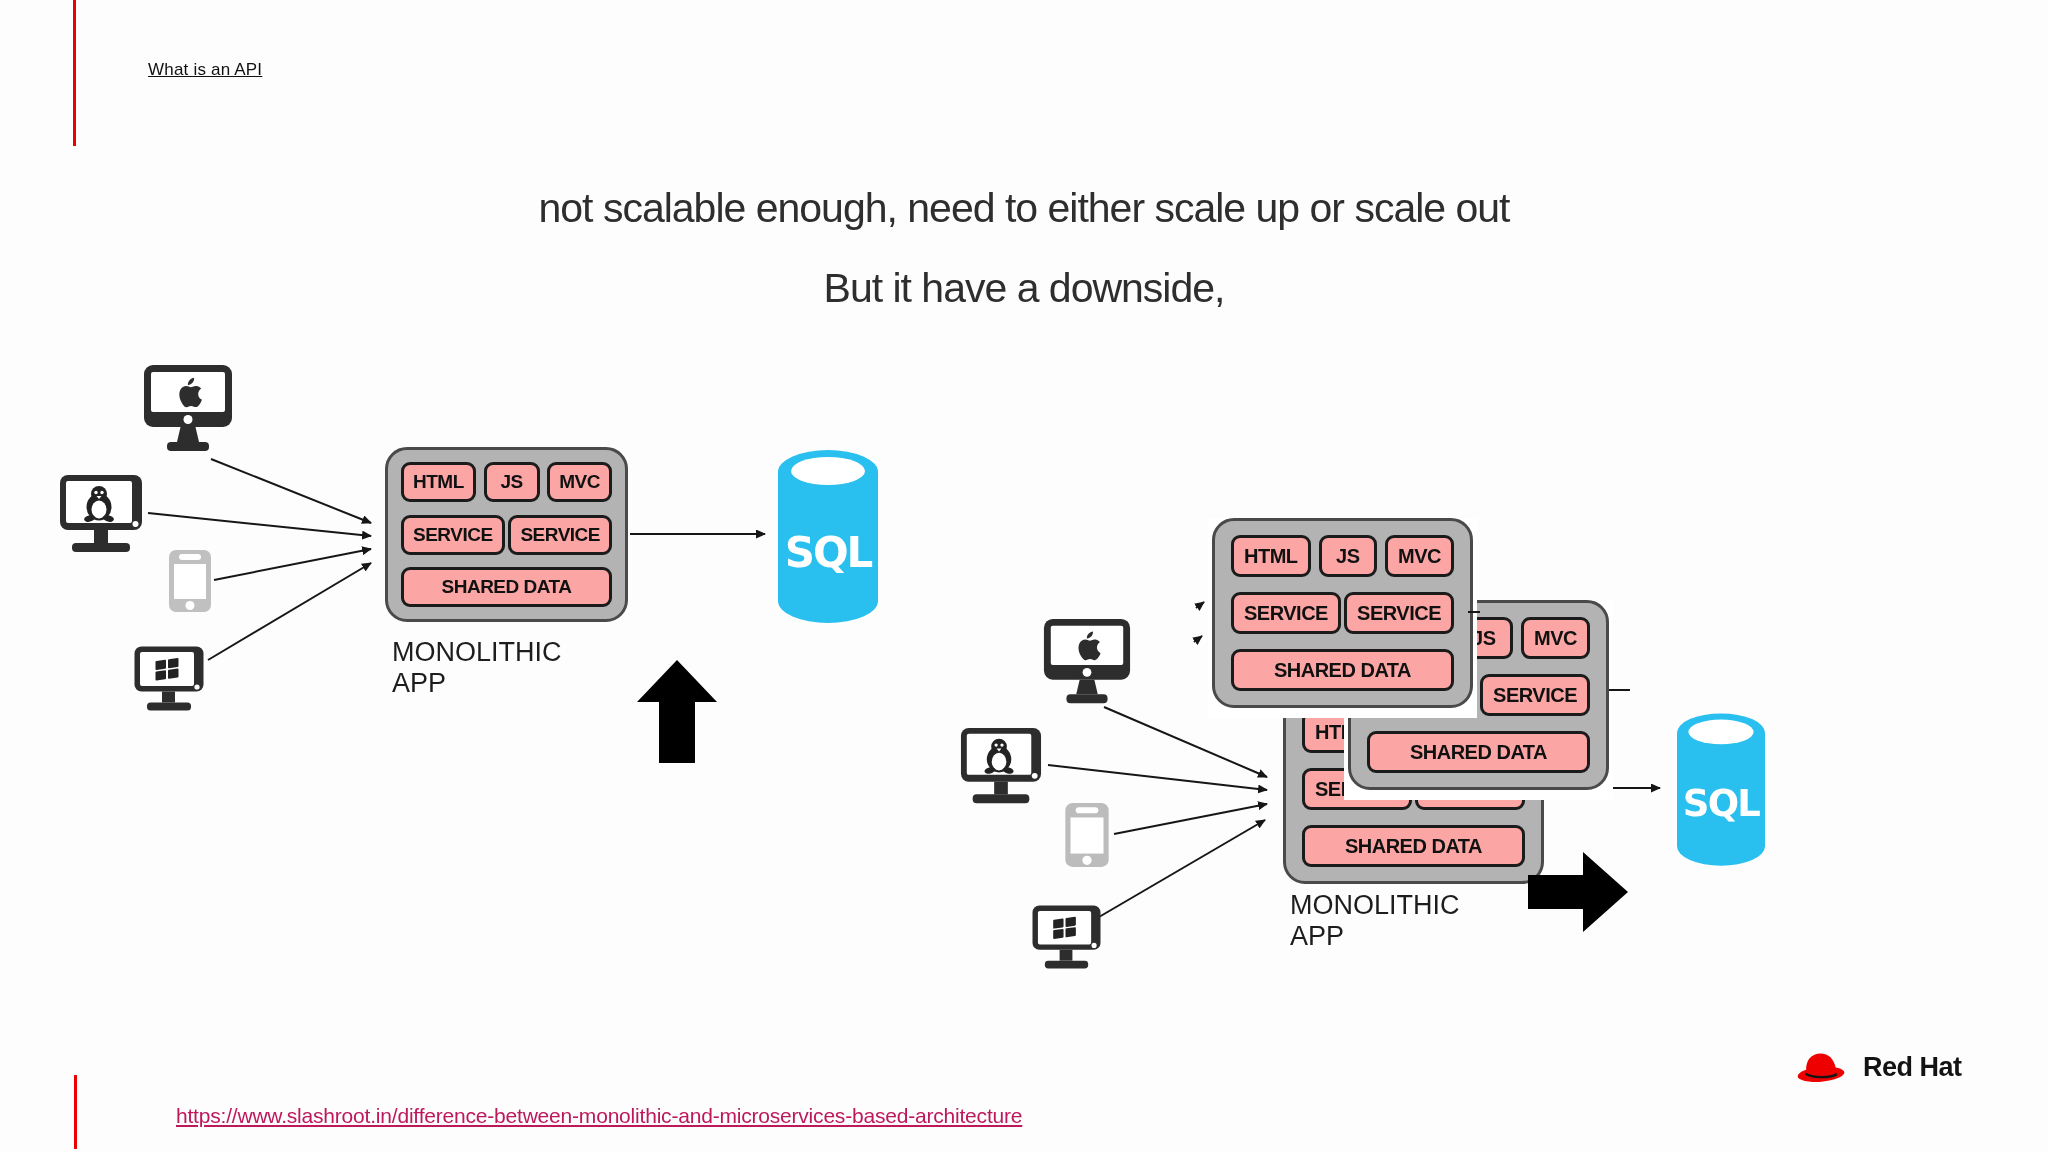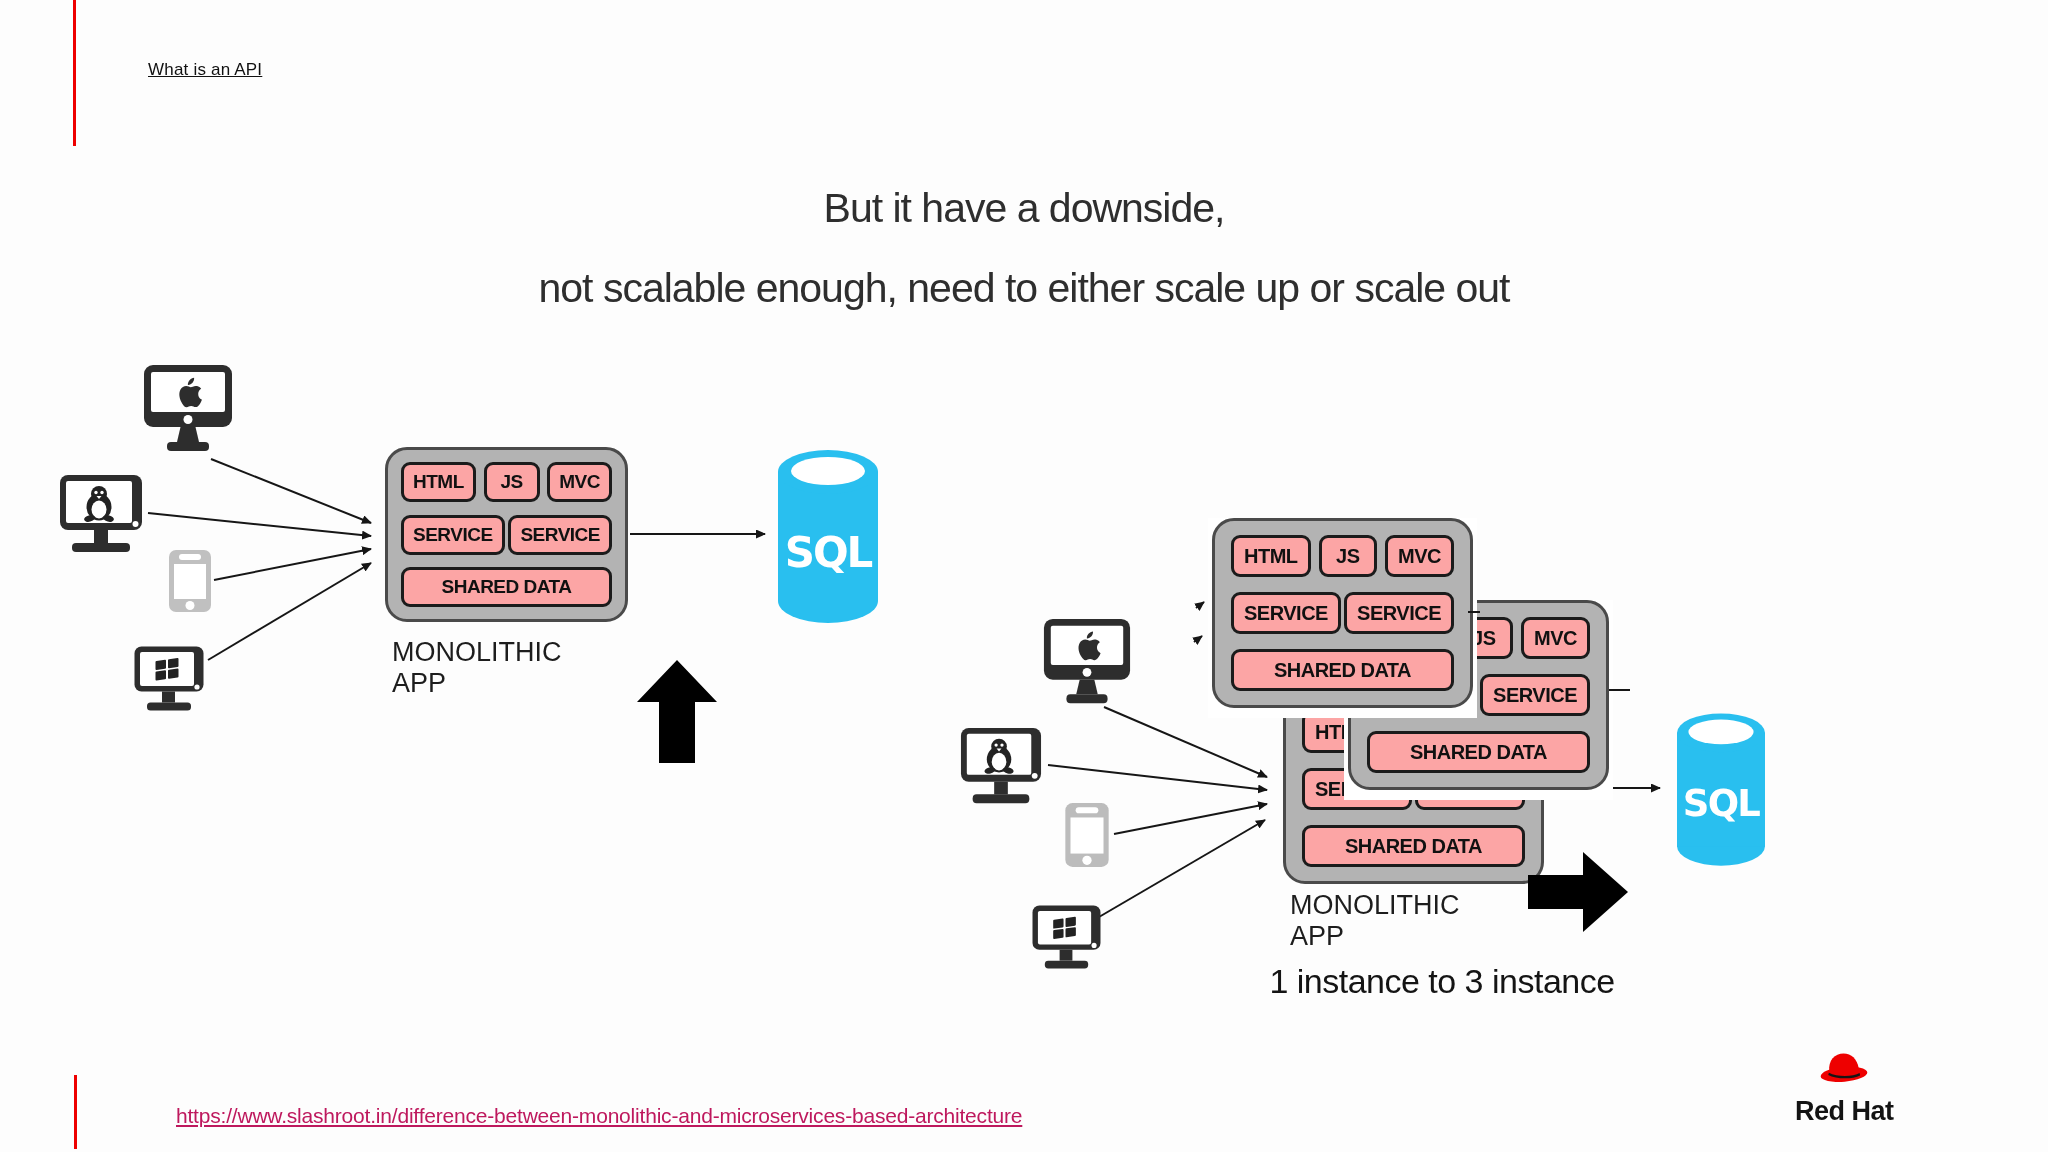--- a/index.html
+++ b/index.html
@@ -33,38 +33,38 @@
   .chip-wide { width:100%; }
   .halo { background:#ffffff; padding:0 4px 10px 4px; }
 
   .mono-caption { text-align:left; font-size:27px; color:#1d1d1d;
                   line-height:31px; letter-spacing:0; }
   .annotation { font-size:34px; color:#141414; letter-spacing:-0.5px; text-align:center; }
 
   
   .source-link { font-size:21px; color:#be185d; text-decoration:underline;
                  letter-spacing:-0.2px;margin-left:30px; }
-  .brand { display:flex; align-items:center; gap:10px;flex-direction:column; }
+  .brand { display:flex; align-items:center; gap:16px; }
   .brand-text { font-size:27px; font-weight:bold; color:#131313; letter-spacing:-0.5px; }
 
   svg { display:block; }
 </style>
 </head>
 <body>
 
 <div class="slide">
 
   <div class="abs accent-bar" style="left:73px; top:0; height:146px;"></div>
   <div class="abs accent-bar" style="left:74px; top:1075px; height:74px;"></div>
 
   <div class="abs breadcrumb" style="left:148px; top:60px;">What is an API</div>
 
   <div class="abs" style="left:0; top:168px;">
+    <div class="slide-title">not scalable enough, need to either scale up or scale out</div>
     <div class="slide-title">But it have a downside,</div>
-    <div class="slide-title">not scalable enough, need to either scale up or scale out</div>
   </div>
 
   <svg class="abs" style="left:0; top:0; z-index:1;" width="2048" height="1152" viewBox="0 0 2048 1152">
     <defs>
       <marker id="ah" markerWidth="11" markerHeight="9" refX="9" refY="4.5" orient="auto" markerUnits="userSpaceOnUse">
         <path d="M0,0 L10,4.5 L0,9 Z" fill="#161616"></path>
       </marker>
     </defs>
     <g stroke="#161616" stroke-width="2" fill="none">
 
@@ -308,21 +308,20 @@
   <div class="abs" style="left:1528px; top:852px; z-index:2;">
     <svg width="100" height="80" viewBox="0 0 100 80">
       <path d="M0 23 L55 23 L55 0 L100 40 L55 80 L55 57 L0 57 Z" fill="#000000"></path>
     </svg>
   </div>
 
   <div class="abs mono-caption" style="left:1290px; top:890px; width:240px; z-index:2;">
     <div>MONOLITHIC</div>
     <div>APP</div>
   </div>
-  <div class="abs annotation" style="left:1212px; top:962px; width:460px; z-index:2;">1 instance to 3 instance</div>
 
   <a class="abs source-link" style="left:146px; top:1104px; z-index:2;" href="#">https://www.slashroot.in/difference-between-monolithic-and-microservices-based-architecture</a>
 
   <div class="abs brand" style="left:1795px; top:1048px; z-index:2;">
     <svg width="52" height="38" viewBox="0 0 60 40">
       <ellipse cx="30" cy="28.5" rx="27" ry="8.5" fill="#ee0000" transform="rotate(-5 30 28.5)"></ellipse>
       <path d="M13 25.5 C11.5 12 19.5 4.5 29.5 4.5 C38.5 4.5 45 10.5 47 21.5 L47.8 26.5 C40 30.5 22 30.5 13 25.5 Z" fill="#ee0000"></path>
       <path d="M12.6 26.5 C22 31.5 40 31.5 48 26.8 L48.6 29.8 C40 34.3 21 34.3 11.8 29.2 Z" fill="#151515"></path>
     </svg>
     <span class="brand-text">Red Hat</span>

